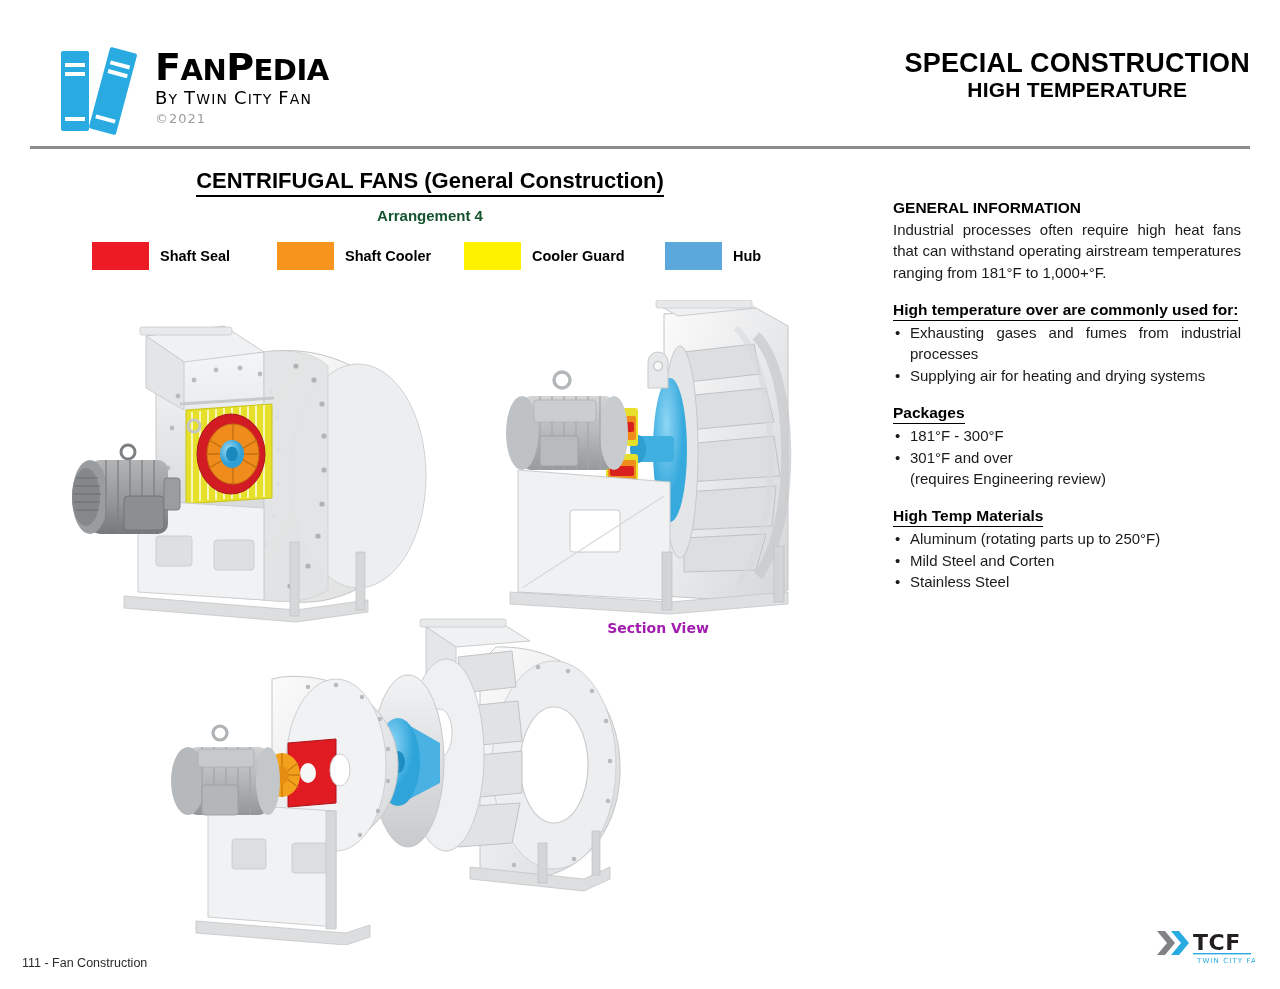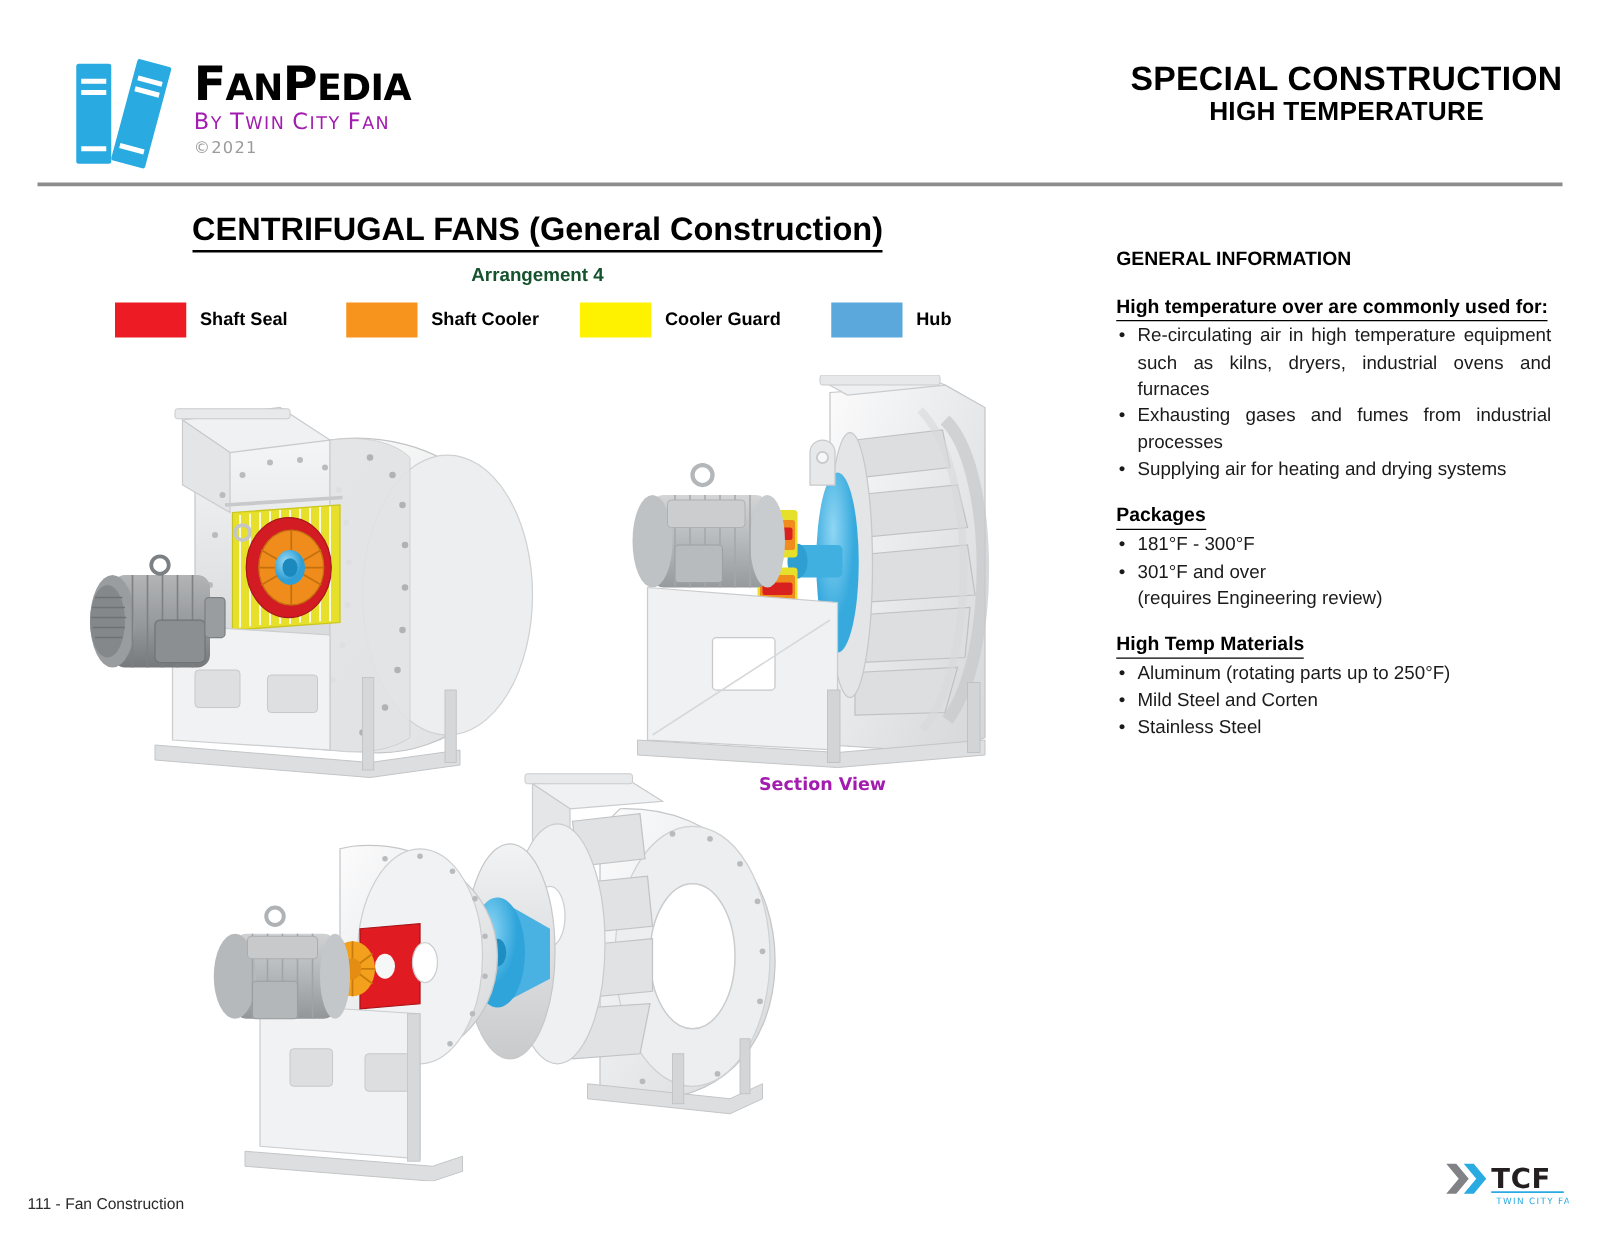--- a/index.html
+++ b/index.html
@@ -45,21 +45,21 @@
     font-weight: bold;
     letter-spacing: -0.5px;
     color: #000000;
     line-height: 1;
     white-space: nowrap;
   }
   #brand-title .sm { font-size: 29px; }
   #brand-subtitle {
     font-family: "DejaVu Sans", sans-serif;
     font-size: 18px;
-    color: #a21caf;
+    color: #000000;
     letter-spacing: 1.2px;
     line-height: 1.1;
     margin-top: 2px;
     white-space: nowrap;
   }
   #brand-subtitle .sm { font-size: 14px; }
   #brand-copyright {
     font-family: "DejaVu Sans", sans-serif;
     font-size: 13px;
     color: #9b9b9b;
@@ -103,21 +103,21 @@
     height: 800px;
   }
   #section-title {
     position: absolute;
     left: 0; top: 18px;
     width: 860px;
     text-align: center;
   }
   #section-title-main {
     display: inline-block;
-    font-size: 26px;
+    font-size: 22px;
     font-weight: bold;
     color: #000000;
     border-bottom: 2px solid #000000;
     padding-bottom: 1px;
     line-height: 1.2;
   }
   #section-title-sub {
     font-size: 15px;
     font-weight: bold;
     color: #14532d;
@@ -647,28 +647,28 @@
         <rect x="62" y="170" width="36" height="30" rx="3" fill="#b4b7b9" stroke="#9b9ea0" stroke-width="0.9"></rect>
         <circle cx="80" cy="118" r="7" fill="none" stroke="#b0b3b5" stroke-width="3.2"></circle>
       </g>
     </svg>
   </div>
 </div>
 
 <div id="info-panel">
 
   <div class="info-heading">GENERAL INFORMATION</div>
+  <p class="info-para">Industrial processes often require high heat fans that can withstand operating airstream temperatures ranging from 181°F to 1,000+°F.</p>
 
   <div class="spacer-block"></div>
 
   <div>
     <span class="info-heading underlined">High temperature over are commonly used for:</span>
   </div>
   <ul class="info-list justify">
-    <li>Re-circulating air in high temperature equipment such as kilns, dryers, industrial ovens and furnaces</li>
     <li>Exhausting gases and fumes from industrial processes</li>
     <li>Supplying air for heating and drying systems</li>
   </ul>
 
   <div class="spacer-block"></div>
 
   <div>
     <span class="info-heading underlined">Packages</span>
   </div>
   <ul class="info-list">

